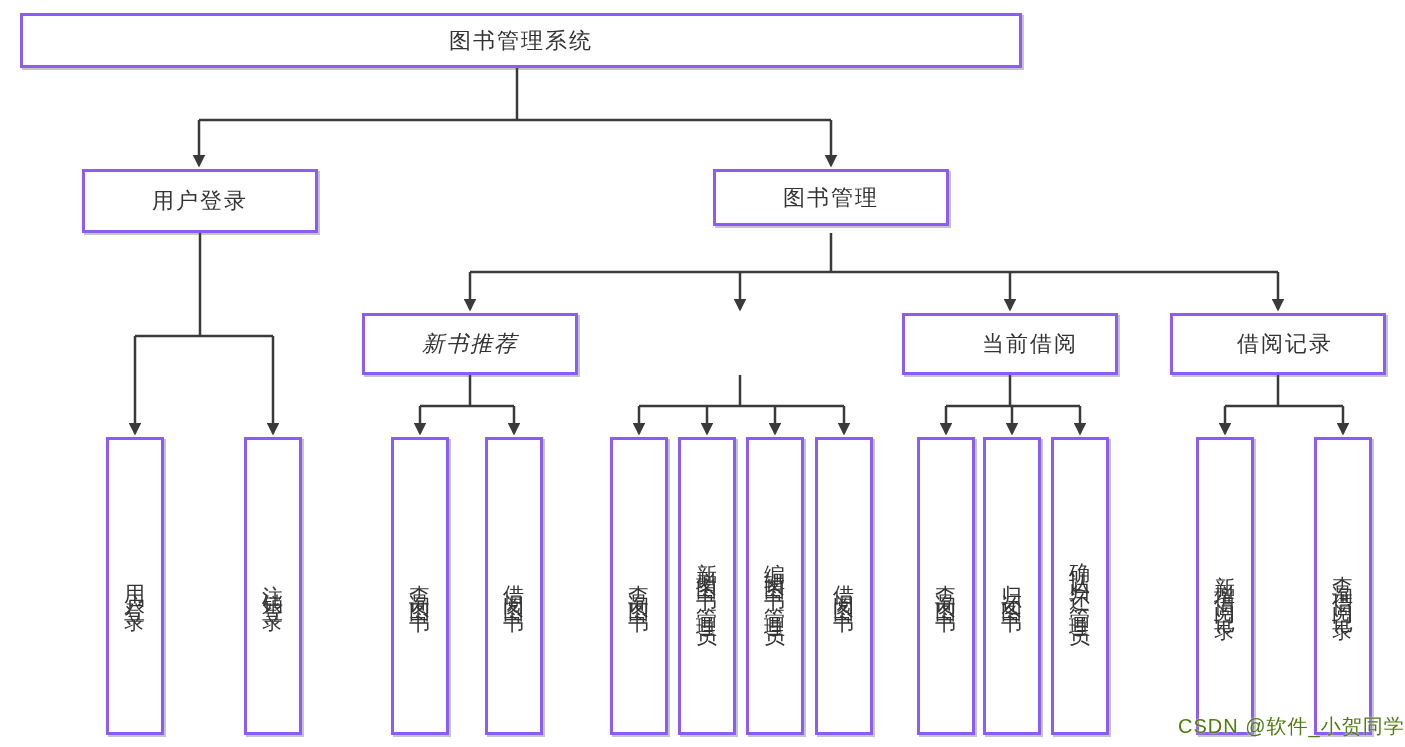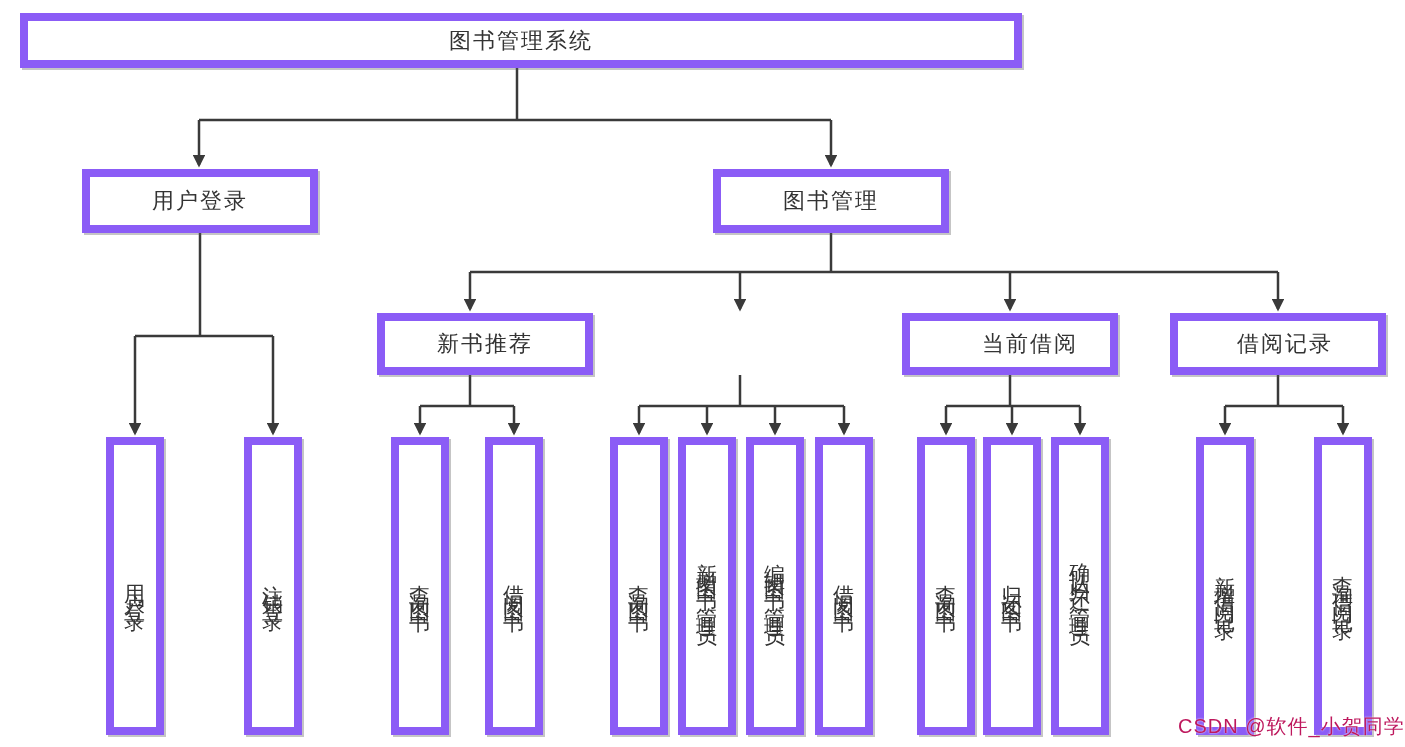--- a/index.html
+++ b/index.html
@@ -8,59 +8,59 @@
     position:relative;
     width:1405px;height:747px;
     background:#ffffff;
     overflow:hidden;
   }
   .wires{position:absolute;left:0;top:0;width:1405px;height:747px;z-index:1;}
   .node{
     position:absolute;
     box-sizing:border-box;
     background:#ffffff;
-    border:8px solid #8b5cf6;
+    border:3px solid #8b5cf6;
     box-shadow:2px 2px 0 rgba(90,90,90,0.35);
     display:flex;align-items:center;justify-content:center;
     color:#333333;
     z-index:2;
   }
   .node.h{font-size:22px;letter-spacing:2px;font-weight:500;}
   .node.v{width:58px;top:437px;height:298px;font-weight:500;}
   .vtext{
     writing-mode:vertical-rl;
     text-orientation:mixed;
     font-size:21px;
     letter-spacing:9px;
     line-height:1;
     color:#333333;
     white-space:nowrap;
   }
   
   .n-root{left:20px;top:13px;width:1002px;height:55px;}
   
   .n-user-login{left:82px;top:169px;width:236px;height:64px;}
-  .n-book-mgmt{left:713px;top:169px;width:236px;height:64px;}
+  .n-book-mgmt{left:713px;top:169px;width:236px;height:57px;}
   
   .l3{top:313px;height:62px;width:216px;}
-  .n-new-book-rec{left:377px;}
+  .n-new-book-rec{left:362px;font-style:italic;}
   .n-book-borrow{left:632px;}
   .n-current-borrow{left:902px;padding-left:40px;}
   .n-borrow-records{left:1170px;padding-left:14px;}
   
   .n-u1{left:106px;} .n-u2{left:244px;}
   .n-r1{left:391px;} .n-r2{left:485px;}
   .n-b1{left:610px;} .n-b2{left:678px;} .n-b3{left:746px;} .n-b4{left:815px;}
   .n-c1{left:917px;} .n-c2{left:983px;} .n-c3{left:1051px;}
   .n-d1{left:1196px;} .n-d2{left:1314px;}
   .watermark{
     position:absolute;
     left:1178px;top:713px;
     font-size:20px;
-    color:#be185d;
+    color:#4d7c0f;
     letter-spacing:1px;
     z-index:5;
     text-shadow:0 0 2px #ffffff;
     white-space:nowrap;
   }
 </style>
 </head>
 <body>
 
 <div class="canvas">

